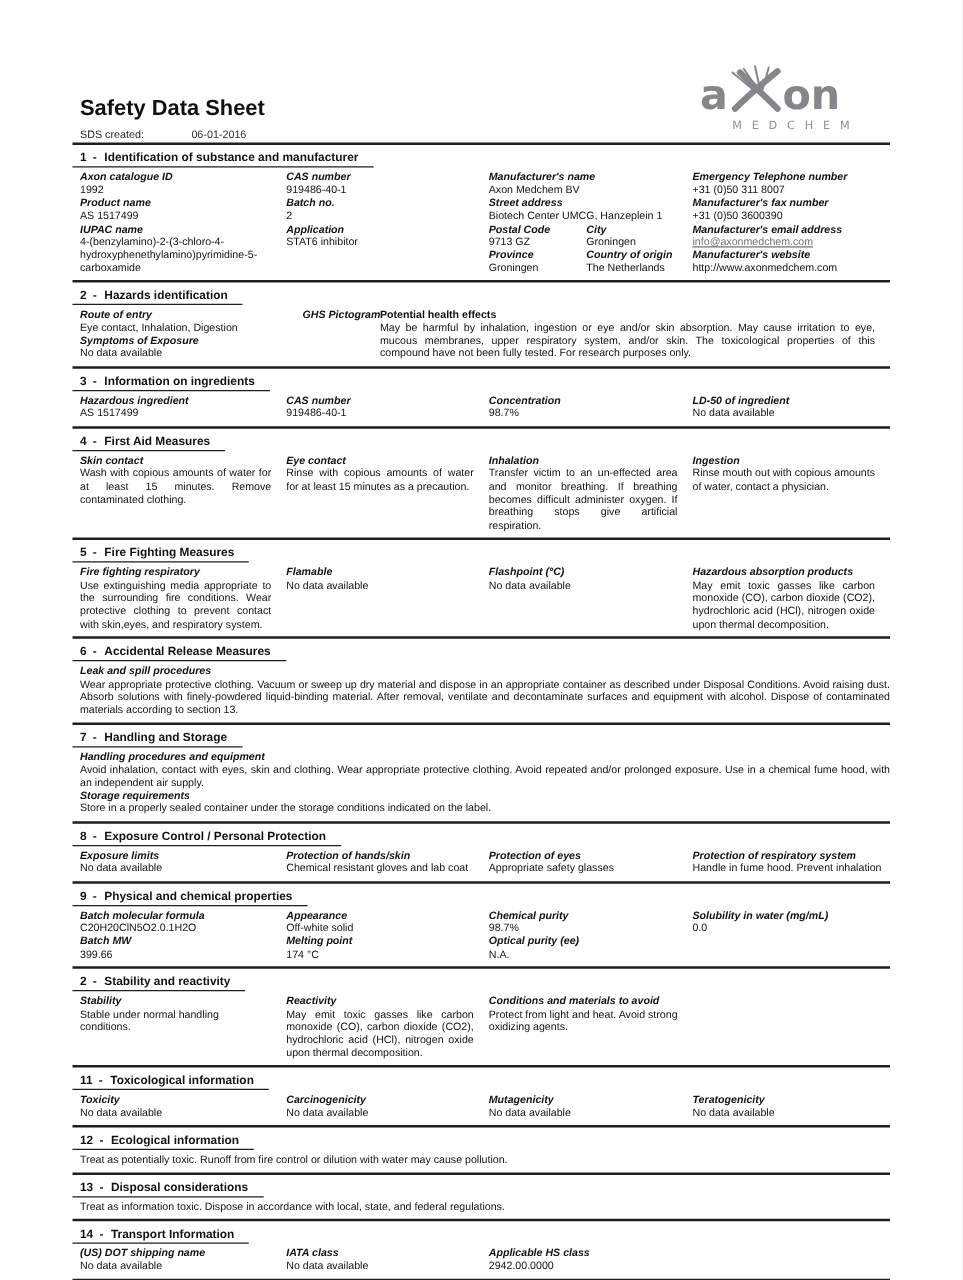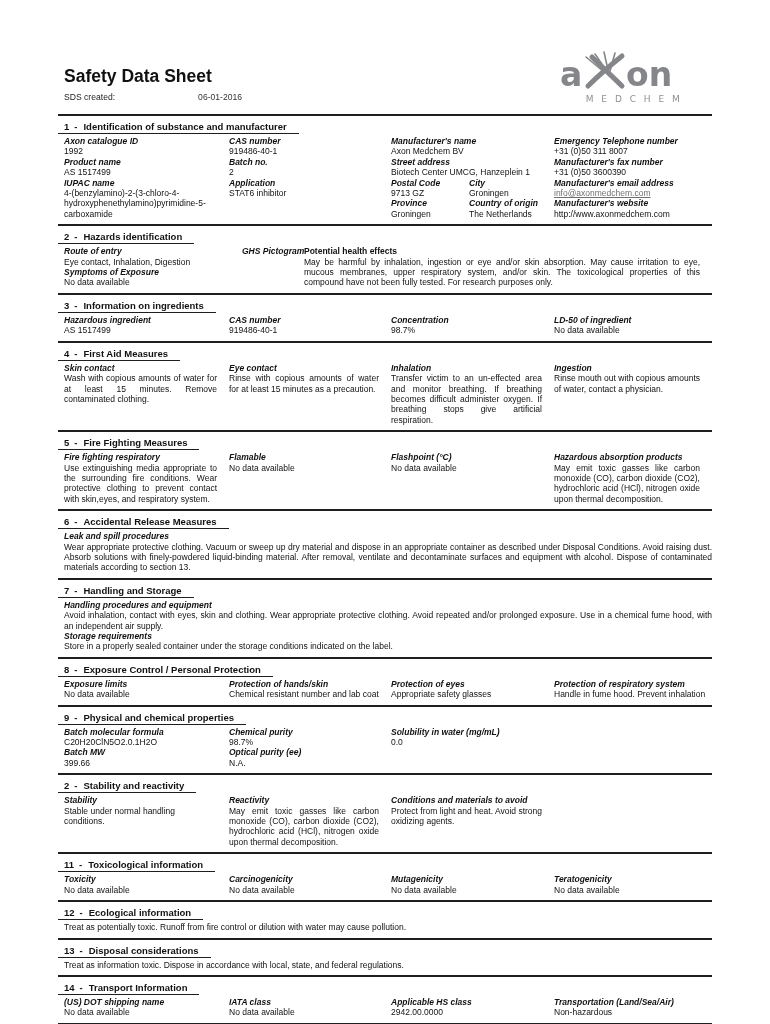--- a/index.html
+++ b/index.html
@@ -2,23 +2,23 @@
 <html><head>
 <meta charset="utf-8">
 <style>
   html,body{margin:0;padding:0;background:#e8e8e8;}
   .page{
     width:770px;height:1024px;background:#ffffff;margin:0 auto;
     box-sizing:border-box;padding:46px 58px 0 58px;overflow:hidden;
     font-family:"Liberation Sans",sans-serif;color:#111;
   }
   
-  .doc-header{display:flex;justify-content:space-between;align-items:center;height:66px;}
+  .doc-header{display:flex;justify-content:space-between;align-items:flex-end;height:66px;}
   .doc-title{font-size:17.5px;font-weight:700;letter-spacing:0;padding-left:6px;margin-top:10px;}
-  .sds-line{display:flex;font-size:8.6px;margin-top:5px;padding-left:6px;gap:45px;}
+  .sds-line{display:flex;font-size:8.6px;margin-top:5px;padding-left:6px;}
   .sds-line .cap{color:#222;}
   .sds-line .date{margin-left:38px;color:#333;}
   .logo{margin-top:2px;margin-right:2px;}
   
   .sec{border-top:2px solid #1e1e1e;margin-top:2px;}
   .sec-h{display:inline-block;font-weight:700;font-size:9.5px;line-height:12px;
          border-bottom:1px solid #1e1e1e;padding:0 12px 0 6px;}
   .sec-h .num{margin-right:5px;}
   .sec-h .dash{margin-right:6px;}
   .sec-body{padding:2px 0 3px 6px;font-size:8.5px;line-height:10.4px;}
@@ -269,21 +269,21 @@
     <div class="sec-h">
       <span class="num">8</span><span class="dash">-</span><span>Exposure Control / Personal Protection</span>
     </div>
     <div class="sec-body g g4">
       <div class="c">
         <div class="l">Exposure limits</div>
         <div>No data available</div>
       </div>
       <div class="c">
         <div class="l">Protection of hands/skin</div>
-        <div class="nw">Chemical resistant number and lab coat</div>
+        <div class="nw">Chemical resistant gloves and lab coat</div>
       </div>
       <div class="c">
         <div class="l">Protection of eyes</div>
         <div>Appropriate safety glasses</div>
       </div>
       <div class="c">
         <div class="l nw">Protection of respiratory system</div>
         <div class="nw">Handle in fume hood. Prevent inhalation</div>
       </div>
     </div>
@@ -294,20 +294,26 @@
       <span class="num">9</span><span class="dash">-</span><span>Physical and chemical properties</span>
     </div>
     <div class="sec-body g g4">
       <div class="c">
         <div class="l">Batch molecular formula</div>
         <div>C20H20ClN5O2.0.1H2O</div>
         <div class="l">Batch MW</div>
         <div>399.66</div>
       </div>
       <div class="c">
+        <div class="l">Appearance</div>
+        <div>Off-white solid</div>
+        <div class="l">Melting point</div>
+        <div>174 °C</div>
+      </div>
+      <div class="c">
         <div class="l">Chemical purity</div>
         <div>98.7%</div>
         <div class="l">Optical purity (ee)</div>
         <div>N.A.</div>
       </div>
       <div class="c">
         <div class="l nw">Solubility in water (mg/mL)</div>
         <div>0.0</div>
       </div>
     </div>
@@ -386,24 +392,20 @@
         <div>No data available</div>
       </div>
       <div class="c">
         <div class="l">IATA class</div>
         <div>No data available</div>
       </div>
       <div class="c">
         <div class="l">Applicable HS class</div>
         <div>2942.00.0000</div>
       </div>
-      <div class="c">
-        <div class="l nw">Transportation (Land/Sea/Air)</div>
-        <div>Non-hazardous</div>
-      </div>
     </div>
   </div>
 
   <div class="sec">
     
     
   </div>
 
 </div>
 

